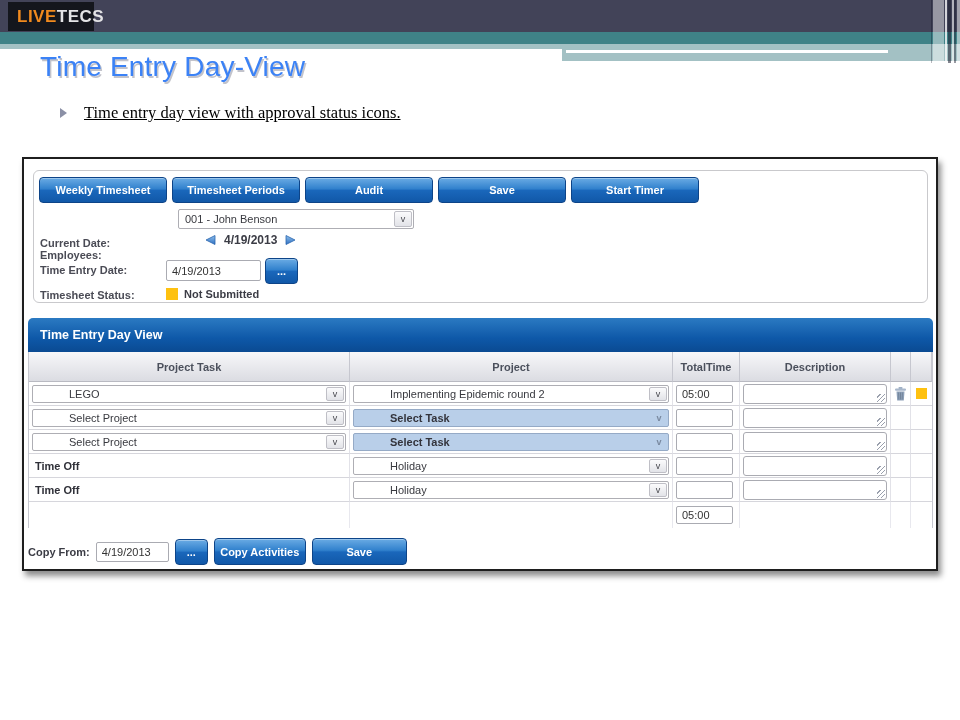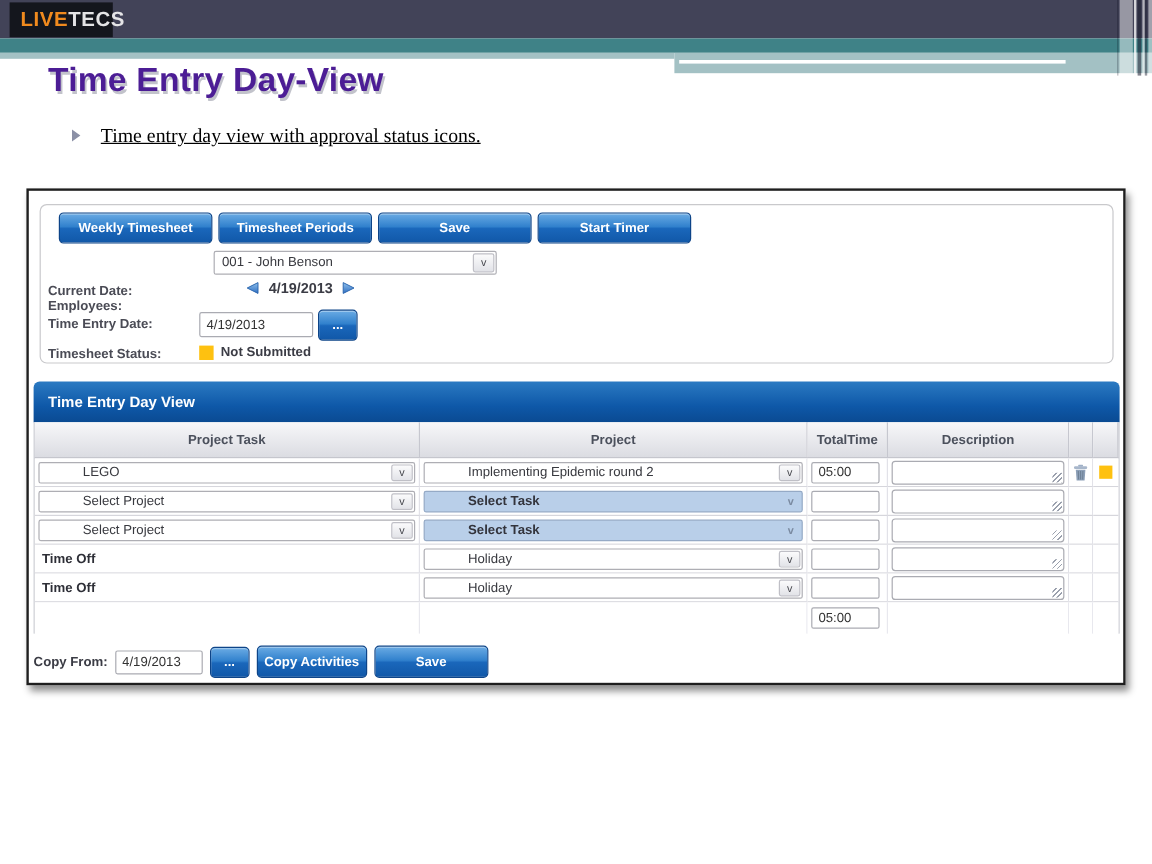--- a/index.html
+++ b/index.html
@@ -20,33 +20,33 @@
   .white-line{position:absolute;left:566px;top:50px;width:322px;height:3px;background:#ffffff;}
   .vstripes{position:absolute;top:0;height:63px;}
   .vs1{left:931px;width:1px;background:rgba(0,0,20,.28);}
   .vs2{left:933px;width:11px;background:rgba(255,255,255,.45);}
   .vs3{left:945px;width:2px;background:rgba(255,255,255,.78);}
   .vs4{left:948px;width:3px;background:rgba(28,30,48,.55);}
   .vs5{left:952px;width:2px;background:rgba(255,255,255,.6);}
   .vs6{left:954px;width:2px;background:rgba(28,30,48,.45);}
   .vs7{left:957px;width:3px;background:rgba(255,255,255,.5);}
   
-  .slide-title{position:absolute;left:40px;top:51px;font-size:28px;font-weight:bold;color:#4c1d95;
+  .slide-title{position:absolute;left:40px;top:51px;font-size:28px;font-weight:normal;color:#3b82f6;
     text-shadow:1.5px 2px 0 rgba(120,122,140,.45);letter-spacing:.2px;}
   .bullet-row{position:absolute;left:60px;top:103px;display:flex;align-items:center;}
   .bullet-glyph{width:0;height:0;border-left:7px solid #8b90a6;border-top:5px solid transparent;
     border-bottom:5px solid transparent;margin-right:17px;}
   .bullet-text{font-family:"Liberation Serif", serif;font-size:16.5px;color:#000000;text-decoration:underline;}
   
   .screenshot{position:absolute;left:22px;top:157px;width:912px;height:410px;background:#fff;
     border:2px solid #1e1e1e;box-shadow:3px 5px 6px rgba(0,0,0,.45);}
   
   .toolbar-group{position:absolute;left:9px;top:11px;width:893px;height:131px;
     border:1px solid #c9c9cc;border-radius:6px;background:#fff;}
-  .tb-row{position:absolute;left:15px;top:6px;display:flex;gap:5px;}
+  .tb-row{position:absolute;left:5px;top:6px;display:flex;gap:5px;}
   .btn{display:flex;align-items:center;justify-content:center;color:#fff;font-weight:bold;
     font-size:11px;border:1px solid #0d4488;border-radius:4px;
     background:linear-gradient(180deg,#6aabe4 0%,#3181cd 45%,#1a67bb 52%,#1158a8 100%);
     box-shadow:inset 0 1px 0 rgba(255,255,255,.35);cursor:pointer;}
   .tb-btn{width:126px;height:24px;}
   .form-label{position:absolute;left:6px;font-size:11px;font-weight:bold;color:#4a4b55;}
   .combo{height:20px;border:1px solid #aeaeb4;border-radius:2px;background:#fff;display:flex;
     align-items:center;font-size:11px;color:#38393f;padding-left:6px;position:relative;box-sizing:border-box;}
   .combo .arr{position:absolute;right:1px;top:1px;bottom:1px;width:16px;display:flex;align-items:center;
     justify-content:center;font-size:9px;color:#45464c;border:1px solid #bfbfc6;border-radius:2px;
@@ -120,20 +120,21 @@
   <span class="bullet-glyph"></span>
   <span class="bullet-text">Time entry day view with approval status icons.</span>
 </div>
 
 <div class="screenshot">
 
   <div class="toolbar-group">
     <div class="tb-row">
       <div class="btn tb-btn">Weekly Timesheet</div>
       <div class="btn tb-btn">Timesheet Periods</div>
+      <div class="btn tb-btn">Audit</div>
       <div class="btn tb-btn">Save</div>
       <div class="btn tb-btn">Start Timer</div>
     </div>
 
     <div class="form-label" style="top:41px;margin-top:37px;">Employees:</div>
     <div class="combo emp-combo">
       <span>001 - John Benson</span>
       <span class="arr">v</span>
     </div>
 

